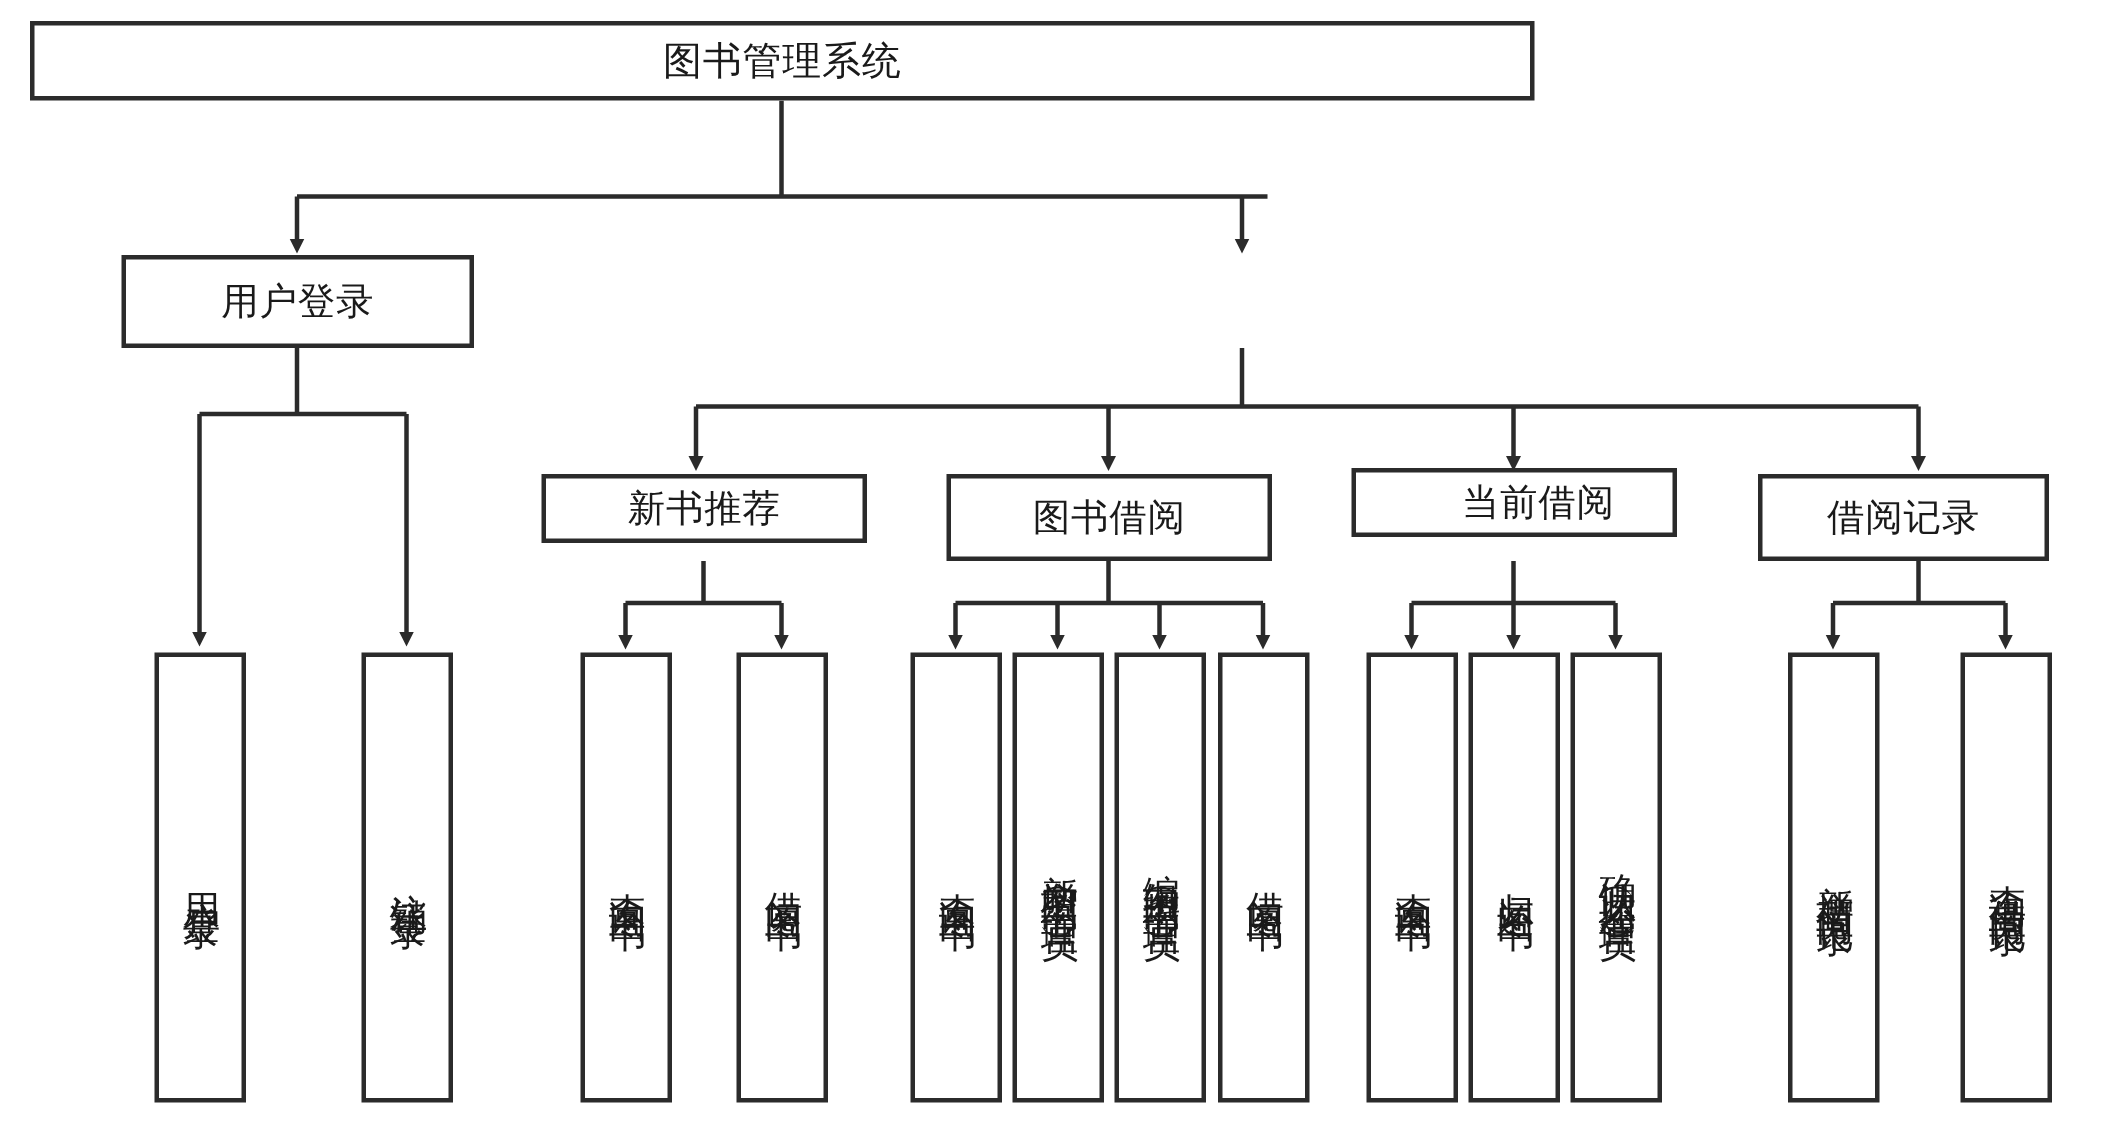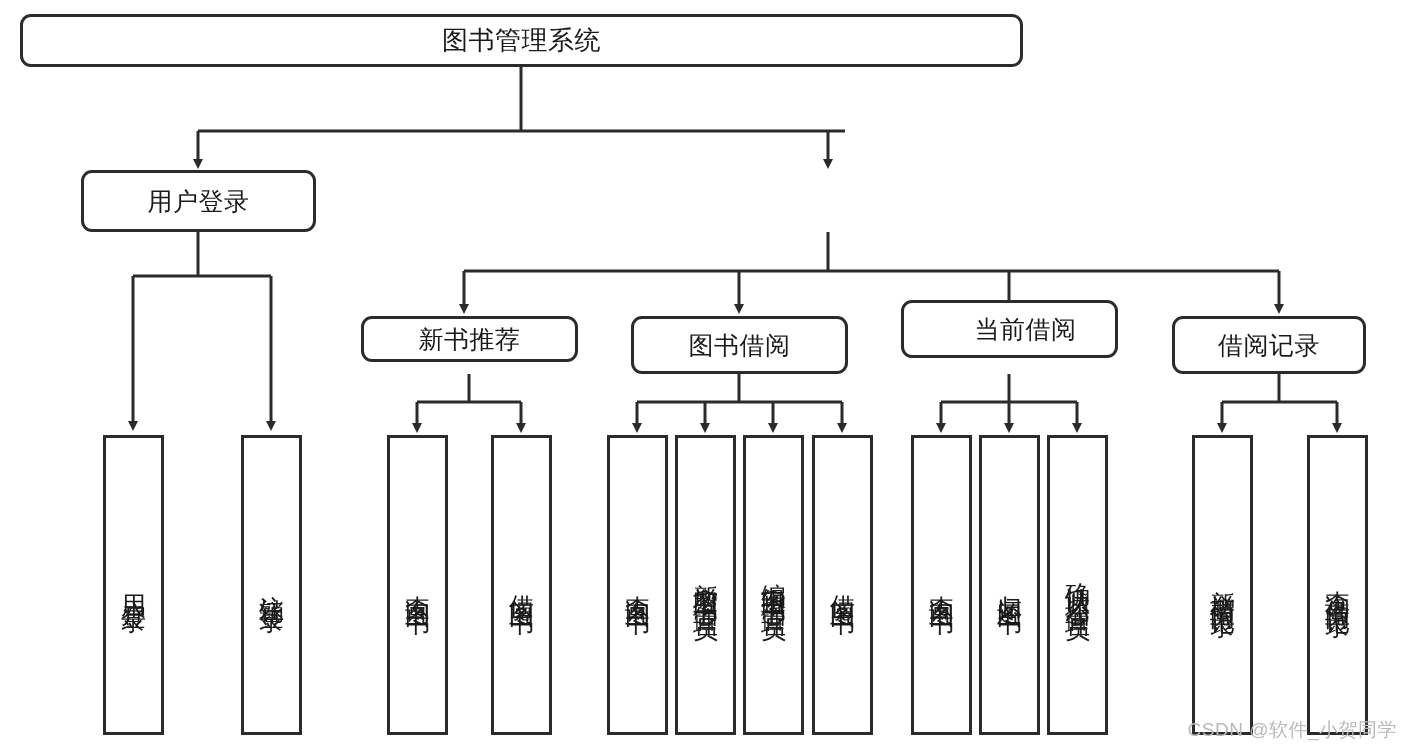--- a/index.html
+++ b/index.html
@@ -38,21 +38,20 @@
     text-align: center;
   }
   .node .label {
     display: block;
     line-height: 1.12;
     letter-spacing: 0.5px;
   }
   
   .node.h {
     border-width: 3px;
-    border-radius: 11px;
   }
   .node.h .label {
     font-size: 25px;
   }
   .node.root .label {
     font-size: 26px;
   }
   
   .node.v {
     border-width: 3px;
@@ -140,21 +139,21 @@
   <div class="node h" style="left:81px; top:170px; width:235px; height:62px;">
     <span class="label">用户登录</span>
   </div>
 
   <div class="node h" style="left:361px; top:316px; width:217px; height:46px;">
     <span class="label">新书推荐</span>
   </div>
   <div class="node h" style="left:631px; top:316px; width:217px; height:58px;">
     <span class="label">图书借阅</span>
   </div>
-  <div class="node h" style="left:901px; top:300px; width:217px; height:58px;padding-left:32px;">
+  <div class="node h" style="left:901px; top:312px; width:217px; height:46px;padding-left:32px;">
     <span class="label">当前借阅</span>
   </div>
   <div class="node h" style="left:1172px; top:316px; width:194px; height:58px;">
     <span class="label">借阅记录</span>
   </div>
 
   <div class="node v" style="left:103px; top:435px; width:61px; height:300px;">
     <span class="label">用户登录</span>
   </div>
   <div class="node v" style="left:241px; top:435px; width:61px; height:300px;">
@@ -191,15 +190,14 @@
     <span class="label">确认归还（管理员）</span>
   </div>
 
   <div class="node v" style="left:1192px; top:435px; width:61px; height:300px;">
     <span class="label">新增借阅记录</span>
   </div>
   <div class="node v" style="left:1307px; top:435px; width:61px; height:300px;">
     <span class="label">查询借阅记录</span>
   </div>
 
-  <div class="watermark">CSDN @软件_小贺同学</div>
 
 </div>
 
 </body></html>

